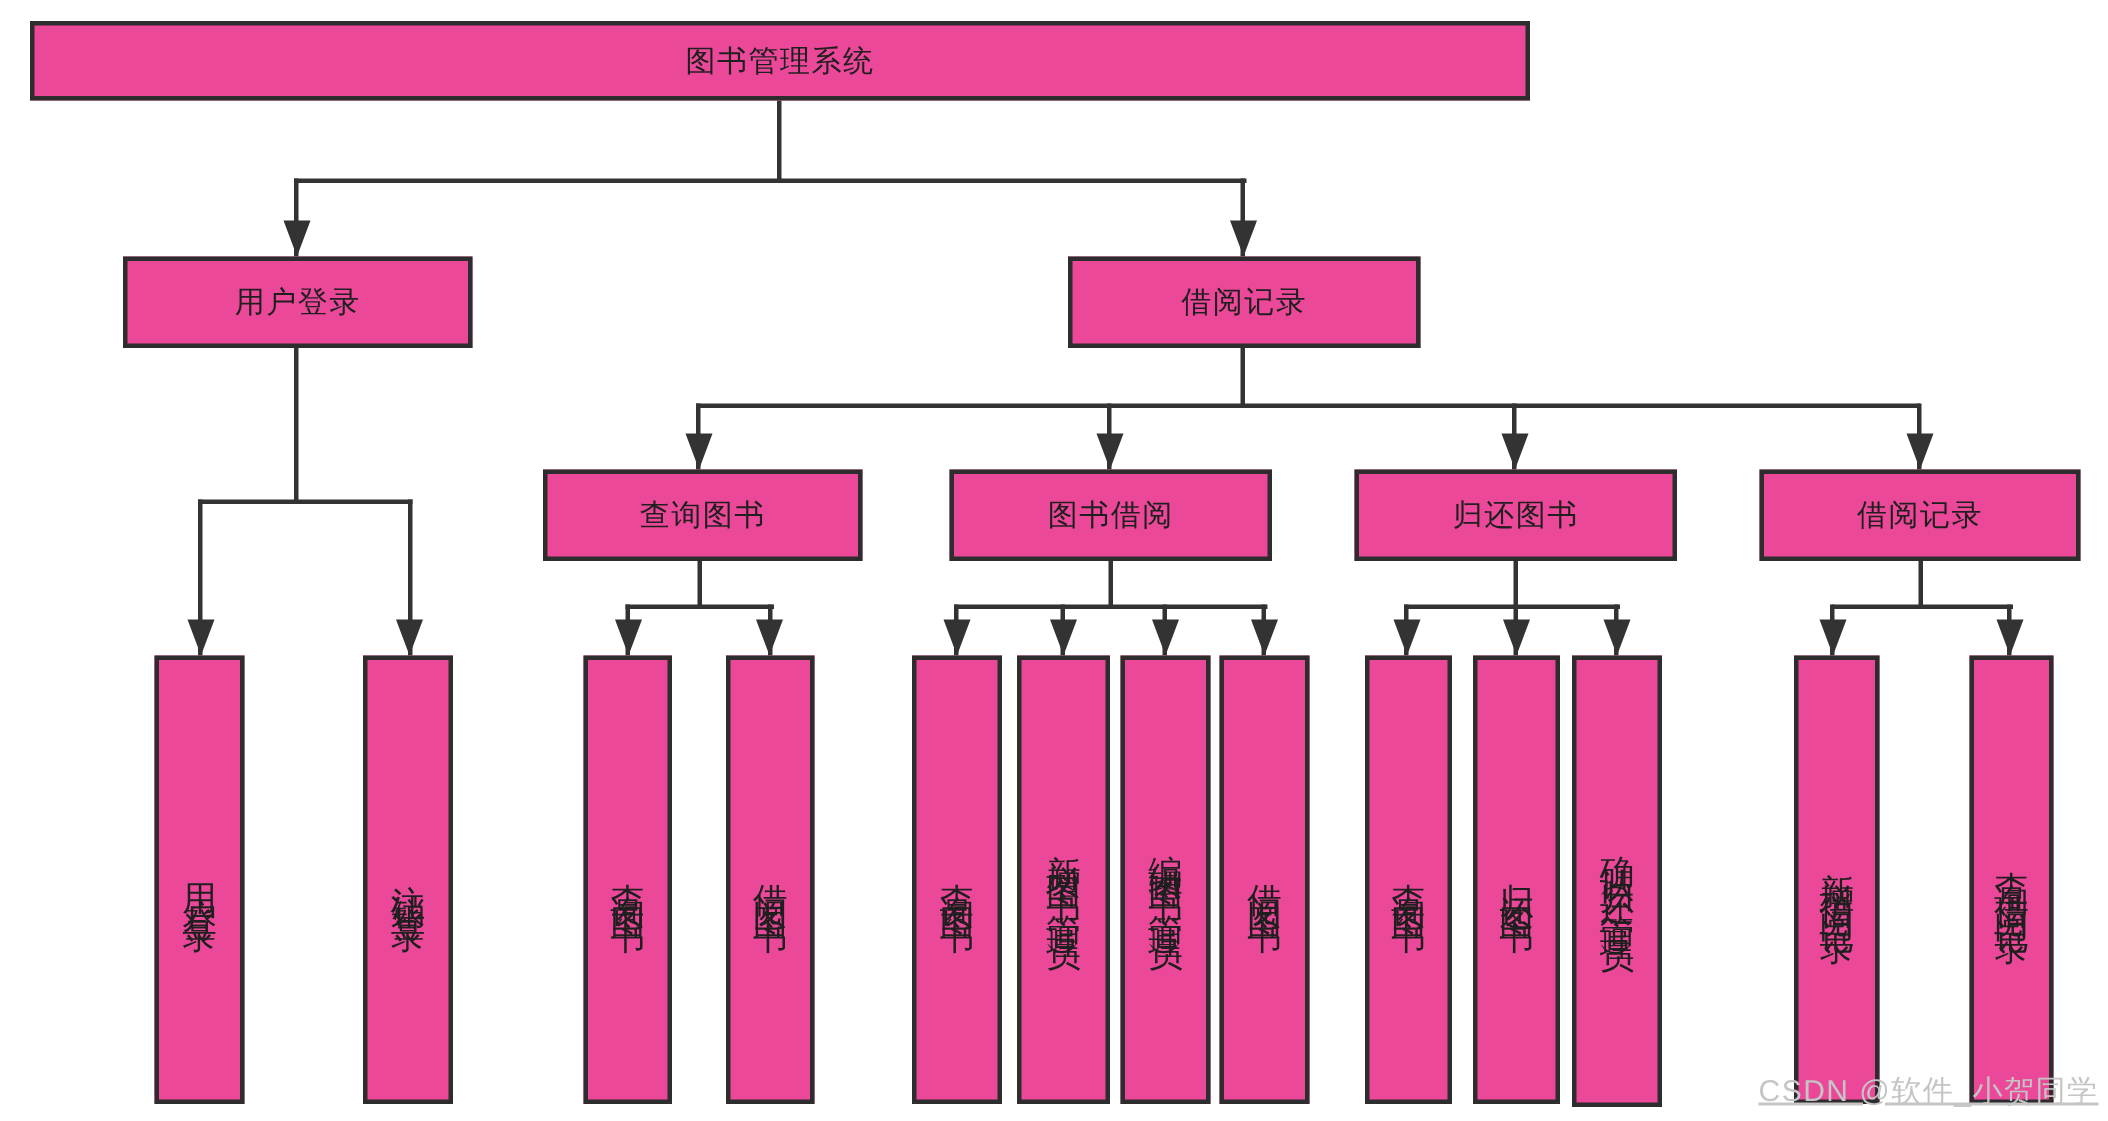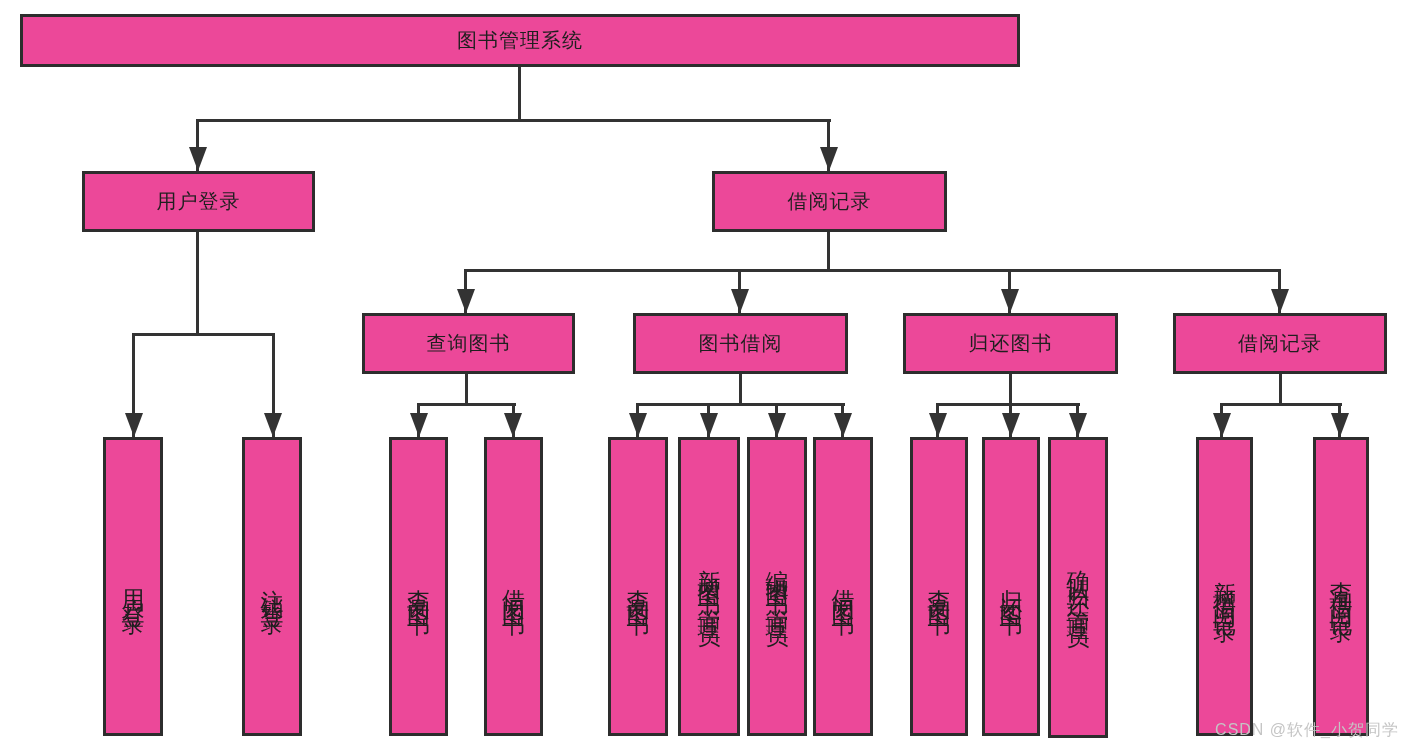--- a/index.html
+++ b/index.html
@@ -17,22 +17,22 @@
   .vl{width:3px;background:var(--line);}
   .hl{height:3px;background:var(--line);}
   .ar{width:0;height:0;border-left:9px solid transparent;border-right:9px solid transparent;border-top:24px solid var(--line);}
   .box{
     position:absolute;box-sizing:border-box;background:#ec4899;border:3px solid var(--border);
     display:flex;align-items:center;justify-content:center;text-align:center;
   }
   .bh{font-size:20px;letter-spacing:1px;}
   .bv{writing-mode:vertical-rl;font-size:23px;letter-spacing:8px;line-height:1;}
   .wm{
-    position:absolute;right:6px;bottom:6px;font-size:16px;color:var(--wm);
-    letter-spacing:1px;white-space:nowrap;
+    position:absolute;right:6px;bottom:6px;font-size:20px;color:var(--wm);
+    letter-spacing:1px;white-space:nowrap;text-decoration:underline;
   }
 </style>
 </head>
 <body>
 
 <div id="canvas">
 
   <div>
 
     <i class="vl" style="left:518px;top:67px;height:53px"></i>

